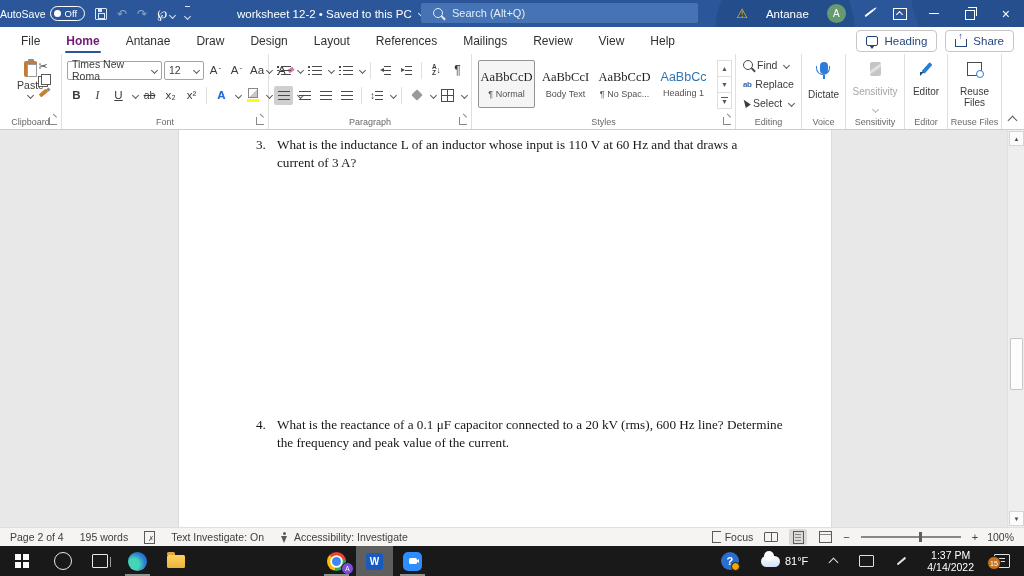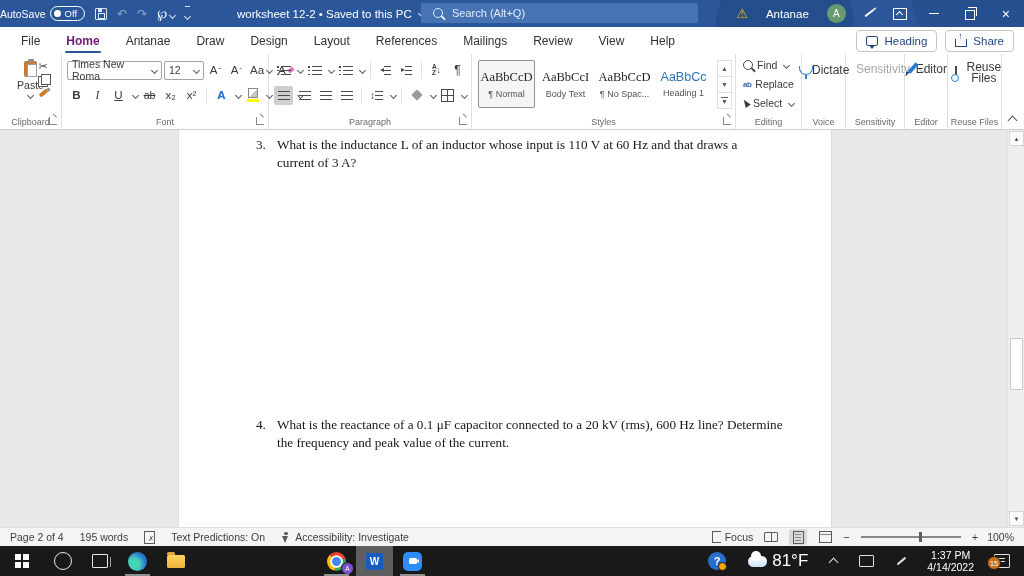--- a/index.html
+++ b/index.html
@@ -114,21 +114,21 @@
   .stynav{display:flex;flex-direction:column;margin-left:3px;border:1px solid #e1dfdd}
   .stynav .nb{width:13px;height:15px;display:flex;align-items:center;justify-content:center;border-bottom:1px solid #e1dfdd;color:#5c5a58;font-size:7px}
   .stynav .nb:last-child{border-bottom:none}
   .morebar{display:inline-block;border-top:1.3px solid #5c5a58;padding-top:1px;font-size:7px;line-height:5px}
   
   .g-edit{width:66px}
   .edrow{display:flex;align-items:center;gap:4px;height:16px;padding-left:7px;font-size:10.5px;color:#3b3a39;margin-top:3px}
   .abrep{font-size:8px;color:#3a66a8;font-weight:700;letter-spacing:-.5px}
   .ptr{width:0;height:0;border-left:3.5px solid transparent;border-right:3.5px solid transparent;border-bottom:8px solid #3d3b39;transform:rotate(-35deg)}
   .g-voice{width:44px}.g-sens{width:59px}.g-editor{width:43px}.g-reuse{width:54px}
-  .cmd{display:flex;flex-direction:row;align-items:center;gap:10px;font-size:12px;color:#3b3a39;padding-top:8px;text-align:center;line-height:11px}
+  .cmd{display:flex;flex-direction:column;align-items:center;gap:10px;font-size:10px;color:#3b3a39;padding-top:8px;text-align:center;line-height:11px}
   .cmd.dis{color:#a8a6a4}
   .mic{position:relative;width:8px;height:12px;background:#2f7bd8;border-radius:4px;margin-bottom:5px}
   .mic::before{content:"";position:absolute;left:-3.5px;top:4px;width:12px;height:8px;border:1.6px solid #2f7bd8;border-top:none;border-radius:0 0 8px 8px}
   .mic::after{content:"";position:absolute;left:3px;bottom:-5px;width:2px;height:4px;background:#2f7bd8}
   .sens-ic{width:11px;height:14px;background:#c7c5c3;border-radius:2px;position:relative;overflow:hidden}
   .sens-ic::after{content:"";position:absolute;left:-3px;top:5px;width:18px;height:3px;background:#e4e2e0;transform:rotate(-35deg)}
   .edpen{width:14px;height:14px;position:relative}
   .edpen::before{content:"";position:absolute;left:6px;top:0;width:4px;height:12px;background:#2b7cd3;border-radius:1px;transform:rotate(42deg)}
   .edpen::after{content:"";position:absolute;left:1px;bottom:0;border-top:4px solid #1b4e83;border-right:4px solid transparent}
   .reuse-ic{width:13px;height:12px;border:1.4px solid #4c4a48;position:relative}
@@ -183,21 +183,21 @@
   .tk-active{background:rgba(255,255,255,.30)}
   .wordic{width:17px;height:17px;border-radius:2px;background:#185abd;display:flex;align-items:center;justify-content:center;font-size:10px;font-weight:700;color:#fff}
   .zoomic{width:19px;height:19px;border-radius:5px;background:#2d8cff;display:flex;align-items:center;justify-content:center;position:relative}
   .zoomic::before{content:"";width:8px;height:6px;background:#fff;border-radius:1.5px}
   .zoomic::after{content:"";position:absolute;right:3px;border-top:2.6px solid transparent;border-bottom:2.6px solid transparent;border-right:3px solid #fff}
   .tray{margin-left:auto;display:flex;align-items:center;gap:2px;padding-right:4px}
   .helpic{width:18px;height:18px;border-radius:50%;background:#2a6fd0;position:relative;display:flex;align-items:center;justify-content:center;font-size:11px;font-weight:700;color:#fff}
   .helpic::after{content:"";position:absolute;right:-1px;bottom:-1px;width:7px;height:7px;border-radius:50%;background:#f7a700;border:1.4px solid #191919}
   .cloud{width:19px;height:11px;background:linear-gradient(#fdfdfd,#cfe3f7);border-radius:7px;position:relative;margin-right:5px}
   .cloud::before{content:"";position:absolute;left:3px;top:-5px;width:10px;height:10px;border-radius:50%;background:#fdfdfd}
-  .wtemp{font-size:17px}
+  .wtemp{font-size:11px}
   .chevup{width:6px;height:6px;border-left:1.4px solid #e0e0e0;border-top:1.4px solid #e0e0e0;transform:rotate(45deg);margin-top:2px}
   .dispic{width:13px;height:10px;border:1.3px solid #e0e0e0;border-radius:1px}
   .penic{width:11px;height:2.2px;background:#e0e0e0;transform:rotate(-40deg);border-radius:1px}
   .clock{font-size:10.5px;line-height:12.5px;text-align:center;padding:0 8px}
   .notif{width:14px;height:12px;border:1.3px solid #e0e0e0;border-radius:1px;position:relative}
   .notif::before{content:"";position:absolute;left:2px;top:2.5px;width:8px;height:1.2px;background:#e0e0e0;box-shadow:0 3px 0 #e0e0e0}
   .badge{position:absolute;left:-8px;bottom:-3px;width:12px;height:12px;border-radius:50%;background:#c7731b;border:1px solid #191919;display:flex;align-items:center;justify-content:center;font-size:7px;color:#fff}
 </style>
 </head>
 <body>
@@ -506,21 +506,21 @@
   <span class="sbtn up">▲</span>
   <span class="sthumb"></span>
   <span class="sbtn dn">▼</span>
 </div>
 
 <div class="status">
   <div class="st-l">
     <span>Page 2 of 4</span>
     <span>195 words</span>
     <span class="proof-ic">✗</span>
-    <span>Text Predictions: On</span>
+    <span>Text Investigate: On</span>
     <span style="display:flex;align-items:center;gap:5px">
       <span class="acc-ic"></span>
       <span>Accessibility: Investigate</span>
     </span>
   </div>
   <div class="st-r">
     <span style="display:flex;align-items:center">
         <span class="foc-ic"></span>
         <span>Focus</span>
       </span>

